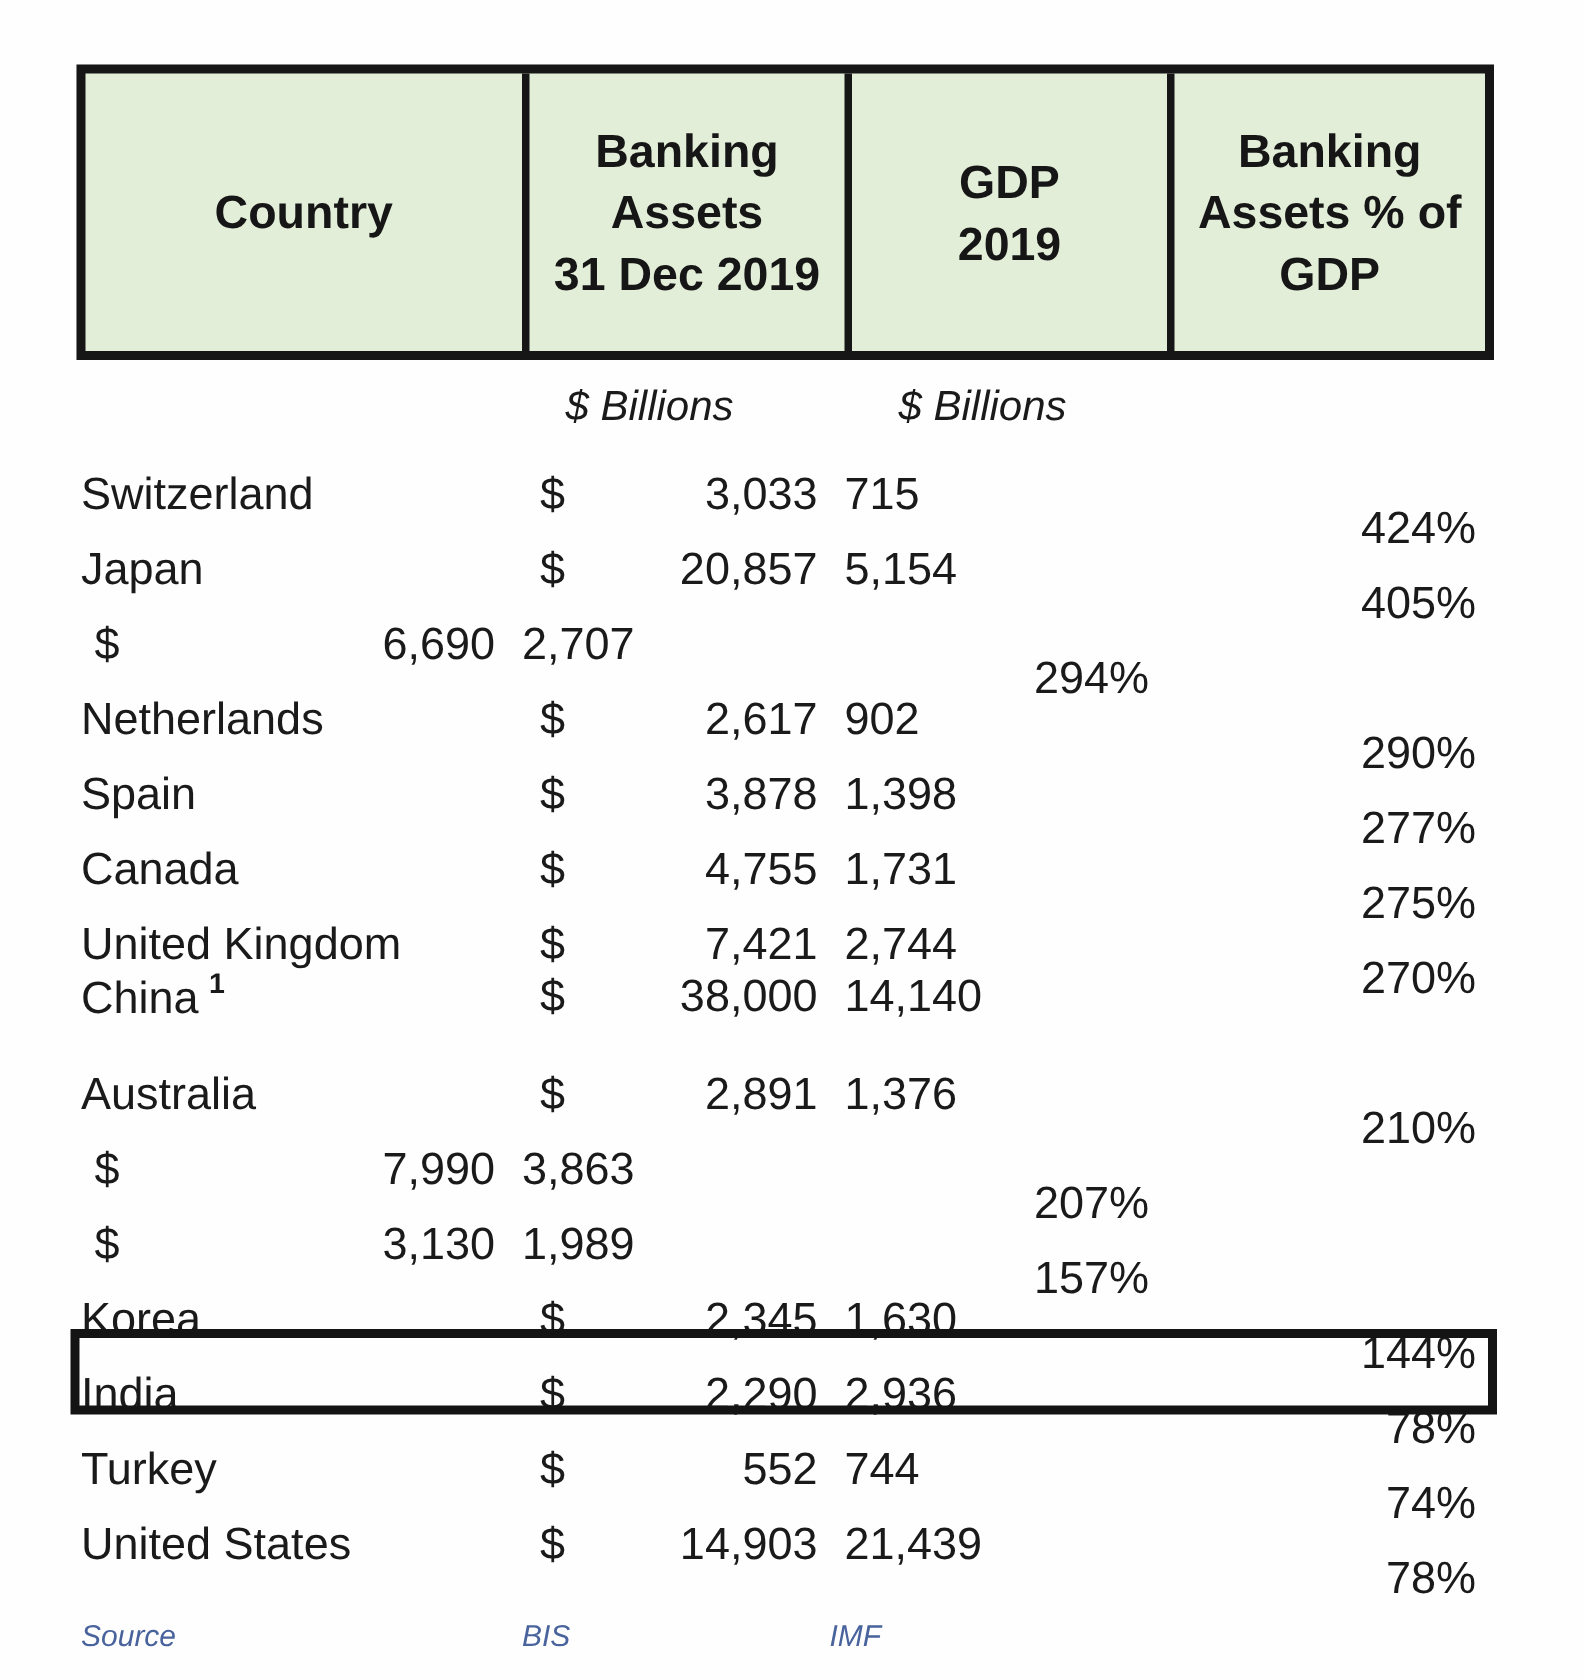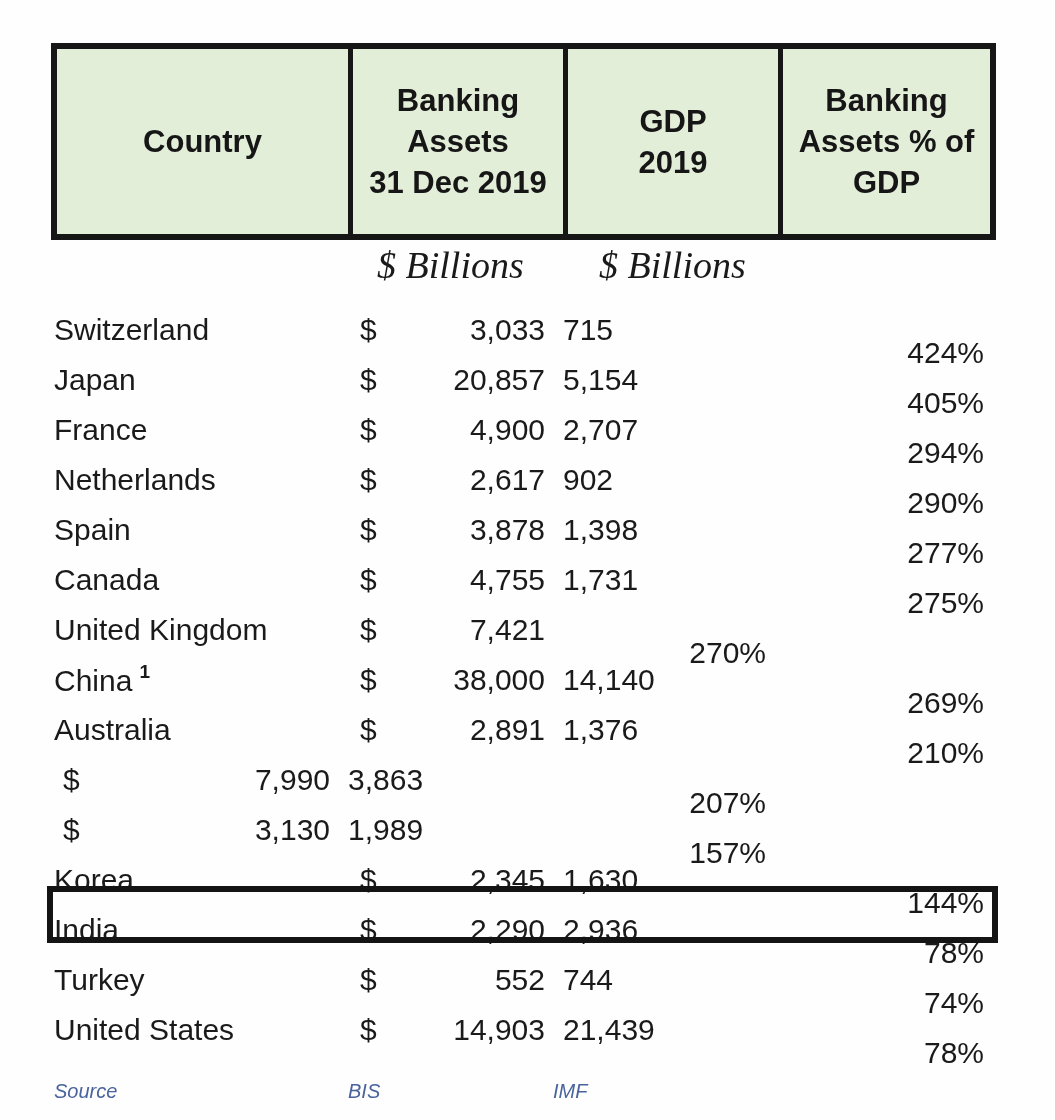--- a/index.html
+++ b/index.html
@@ -32,23 +32,22 @@
     box-sizing:border-box;
     color:#161616;
   }
   .th + .th { border-left:5px solid #161616; }
 
   
   .subhead { height:50px; }
   .unit-cell {
     display:flex; align-items:flex-end;
     padding-bottom:3px;
-    font-style:italic; font-size:38px;
+    font-style:italic; font-size:28px;
     box-sizing:border-box;
-    font-family:Liberation Serif, serif;
   }
   .unit-assets { padding-left:29px; }
   .unit-gdp { padding-left:36px; }
 
   
   .row { height:50px; align-items:center; font-size:30px; position:relative; }
   .c { box-sizing:border-box; }
   .c-country { padding-left:3px; white-space:nowrap; }
   .c-assets { display:flex; justify-content:space-between; align-items:baseline;
               padding-left:12px; padding-right:18px; }
@@ -113,24 +112,23 @@
     <div class="c c-country"><span>Japan</span></div>
     <div class="c c-assets">
       <span>$</span>
       <span>20,857</span>
     </div>
     <div class="c c-gdp"><span>5,154</span></div>
     <div class="c c-pct"><span>405%</span></div>
 
   </div>
         <div class="grid row">
-    <div class="c c-country"><span>France</span></div>
-    <div class="c c-assets">
-      <span>$</span>
-      <span>4,900</span>
+    <div class="c c-assets">
+      <span>$</span>
+      <span>6,690</span>
     </div>
     <div class="c c-gdp"><span>2,707</span></div>
     <div class="c c-pct"><span>294%</span></div>
 
   </div>
         <div class="grid row">
     <div class="c c-country"><span>Netherlands</span></div>
     <div class="c c-assets">
       <span>$</span>
       <span>2,617</span>
@@ -158,31 +156,31 @@
     <div class="c c-gdp"><span>1,731</span></div>
     <div class="c c-pct"><span>275%</span></div>
 
   </div>
         <div class="grid row">
     <div class="c c-country"><span>United Kingdom</span></div>
     <div class="c c-assets">
       <span>$</span>
       <span>7,421</span>
     </div>
+    <div class="c c-gdp"><span>2,744</span></div>
     <div class="c c-pct"><span>270%</span></div>
 
   </div>
         <div class="grid row">
     <div class="c c-country"><span>China</span><sup class="fnote">1</sup></div>
     <div class="c c-assets">
       <span>$</span>
       <span>38,000</span>
     </div>
     <div class="c c-gdp"><span>14,140</span></div>
-    <div class="c c-pct"><span>269%</span></div>
 
   </div>
         <div class="grid row">
     <div class="c c-country"><span>Australia</span></div>
     <div class="c c-assets">
       <span>$</span>
       <span>2,891</span>
     </div>
     <div class="c c-gdp"><span>1,376</span></div>
     <div class="c c-pct"><span>210%</span></div>

